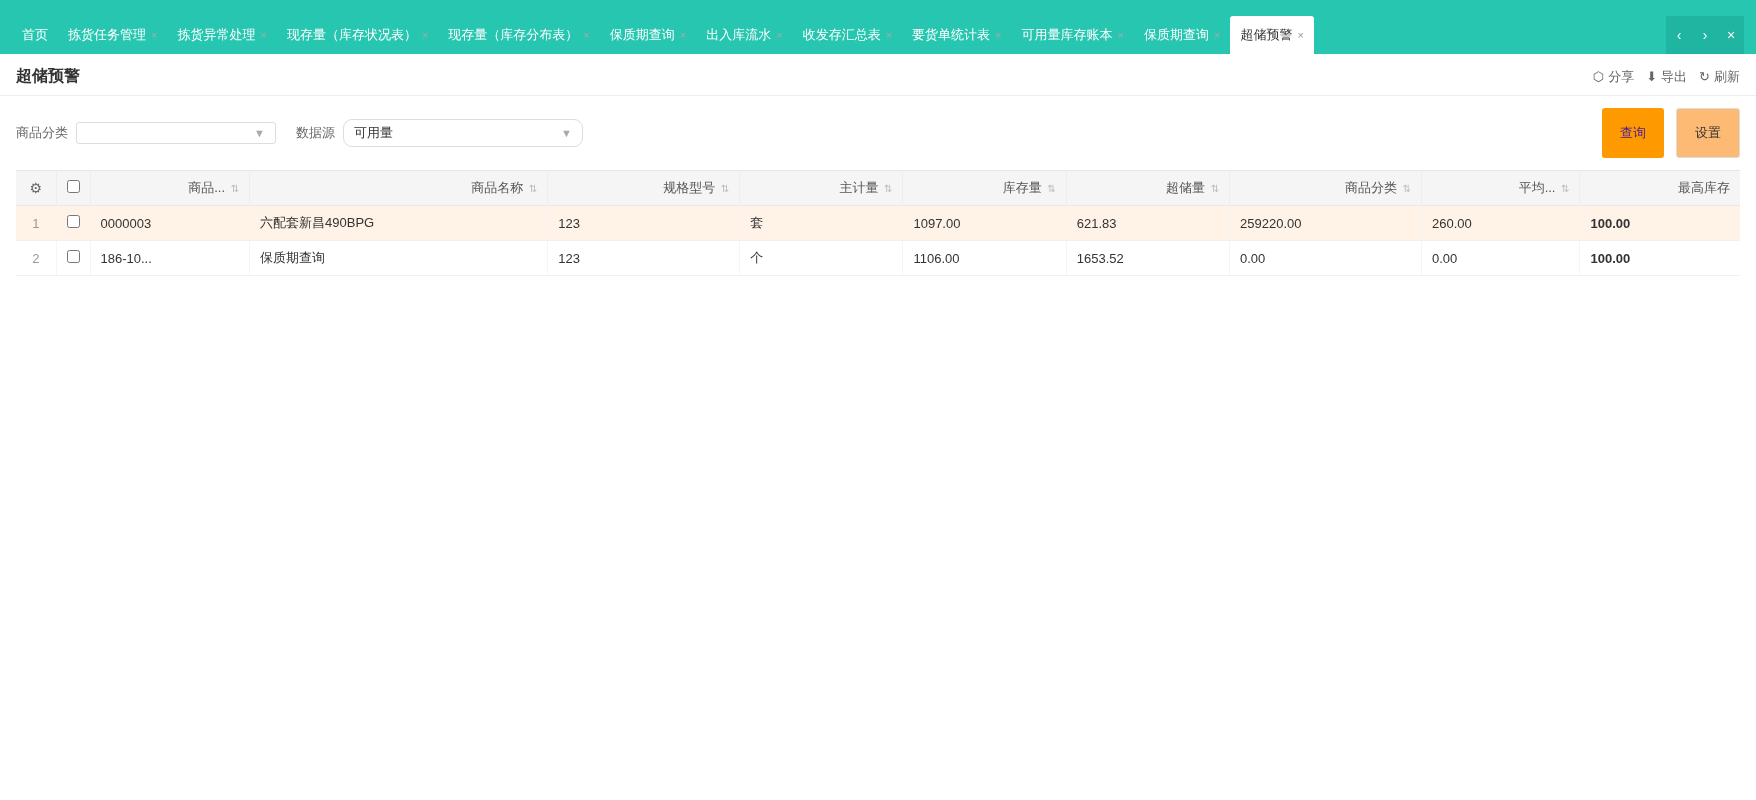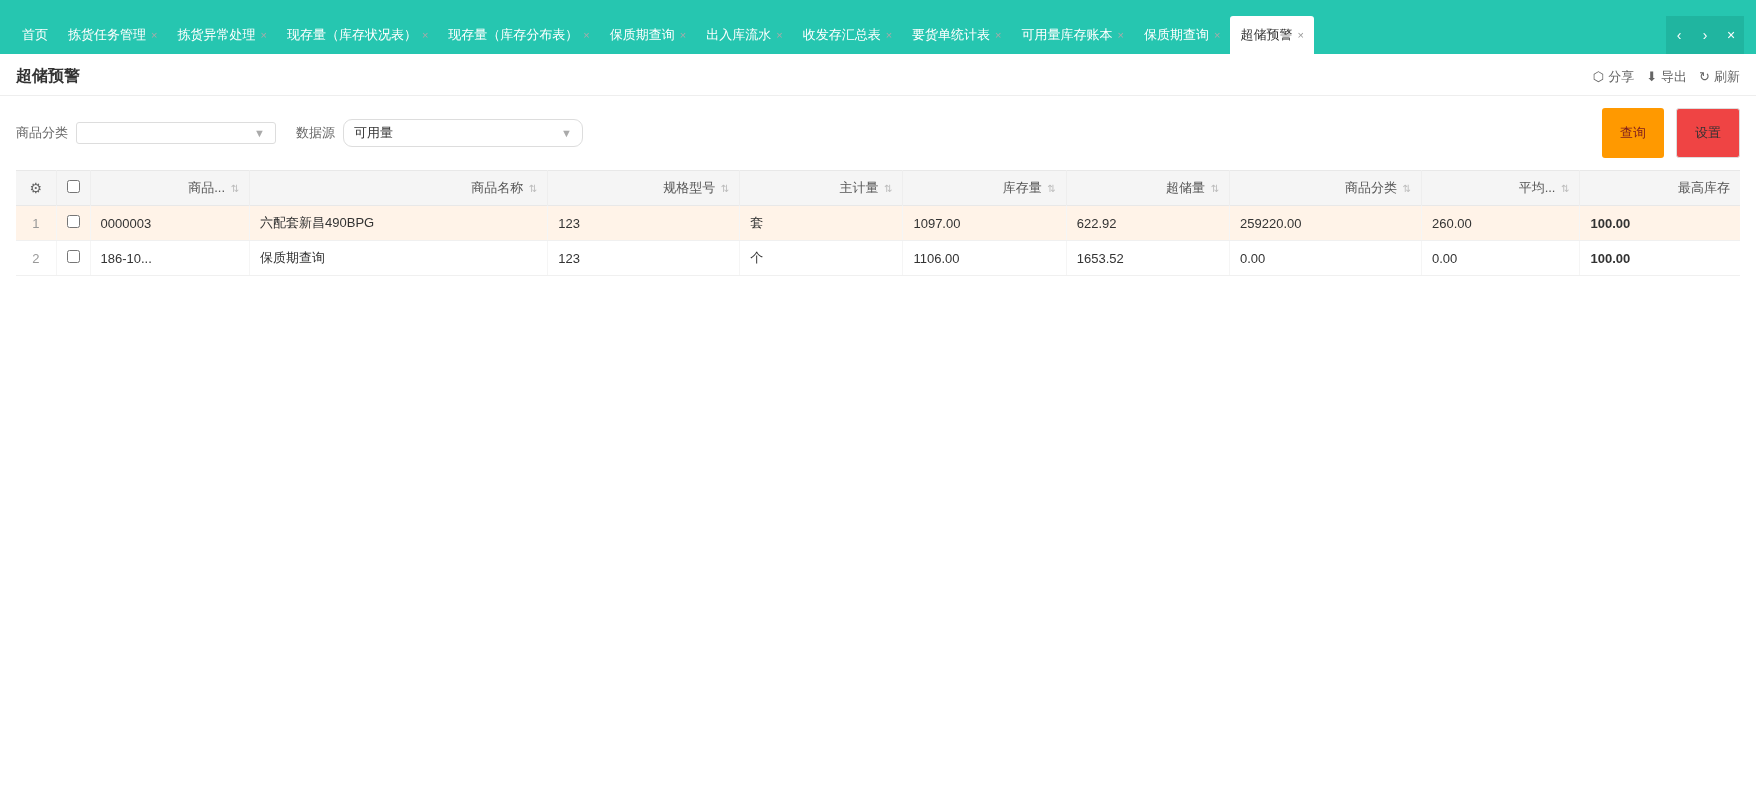--- a/index.html
+++ b/index.html
@@ -110,29 +110,29 @@
       min-width: 200px;
       cursor: pointer;
       background: #fff;
       justify-content: space-between;
       font-size: 13px;
     }
     .filter-select .chevron { color: #aaa; font-size: 11px; }
 
     .btn-query {
       background: #f90;
-      color: #7f1d1d;
+      color: #4c1d95;
       border: none;
       border-radius: 3px;
       padding: 6px 18px;
       cursor: pointer;
       font-size: 13px;
     }
     .btn-settings {
-      background: #ef4444;
+      background: #fdba74;
       color: #333;
       border: 1px solid #ddd;
       border-radius: 3px;
       padding: 15px 18px;
       cursor: pointer;
       font-size: 13px;
       margin-left: 4px;
     }
 
     .filter-actions {
@@ -343,21 +343,21 @@
       <tr class="highlight">
     <td class="row-num">1</td>
     <td class="checkbox-cell">
       <input type="checkbox" style="">
     </td>
     <td>0000003</td>
     <td>六配套新昌490BPG</td>
     <td>123</td>
     <td>套</td>
     <td>1097.00</td>
-    <td>622.92</td>
+    <td>621.83</td>
     <td>259220.00</td>
     <td>260.00</td>
     <td>100.00</td>
   </tr>
           <tr>
     <td class="row-num">2</td>
     <td class="checkbox-cell">
       <input type="checkbox" style="">
     </td>
     <td>186-10...</td>

